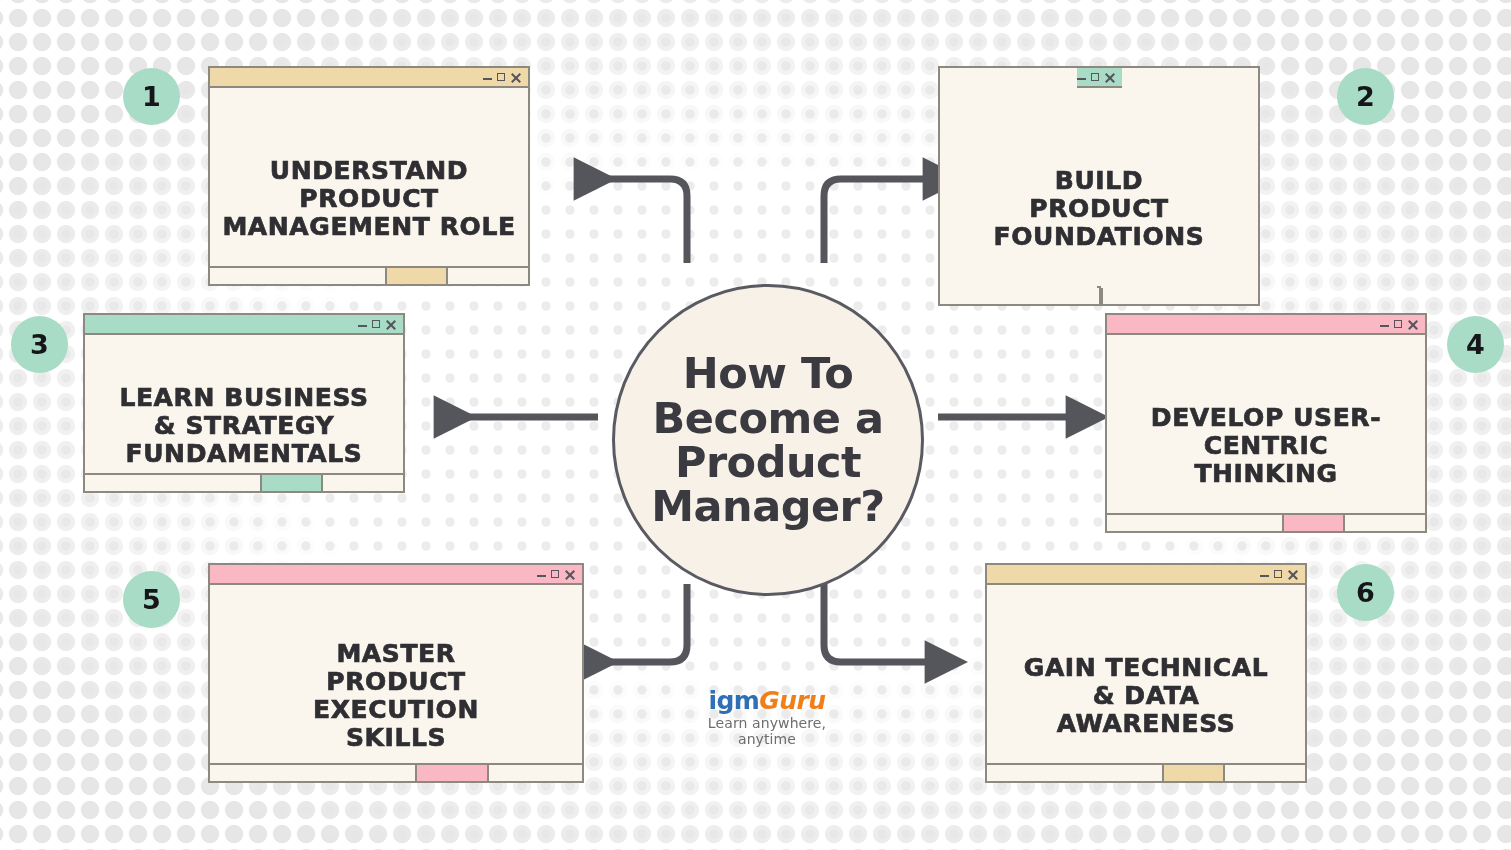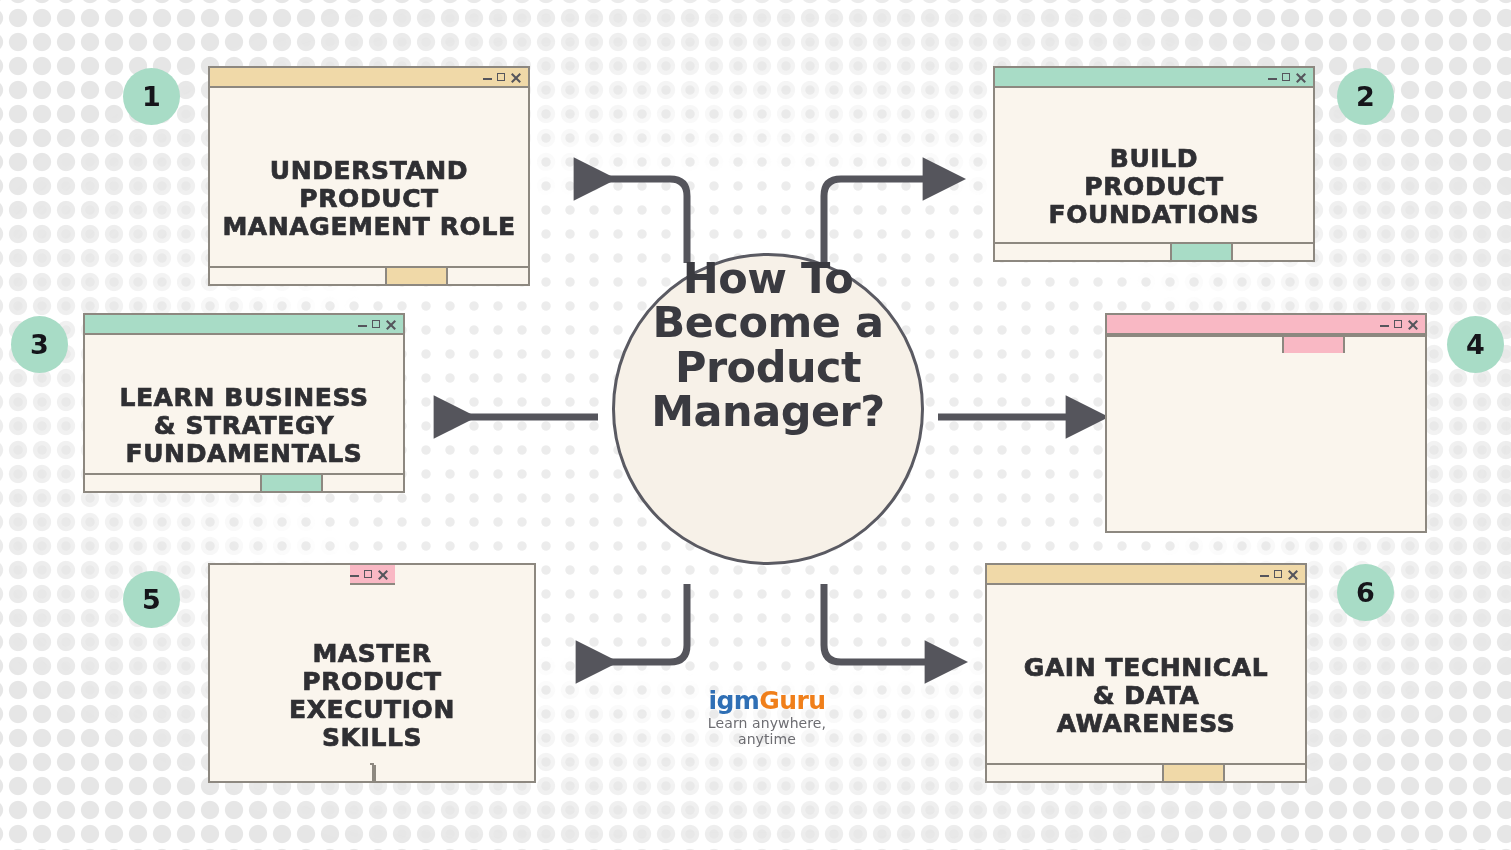--- a/index.html
+++ b/index.html
@@ -136,27 +136,28 @@
     font-size: 27px;
     font-weight: 700;
     color: #15151a;
     font-family: "DejaVu Sans", sans-serif;
   }
 
   
   #center-circle {
     position: absolute;
     left: 612px;
-    top: 253px;
+    top: 284px;
     width: 312px;
     height: 312px;
     border-radius: 50%;
     background: #f7f1e8;
     border: 3px solid #5a5a62;
     display: flex;
+    align-items: center;
     justify-content: center;
   }
   #center-title {
     text-align: center;
     color: #3a3a40;
     font-weight: 800;
     font-size: 43px;
     line-height: 1.03;
     letter-spacing: -0.5px;
     white-space: pre-line;
@@ -172,21 +173,21 @@
     text-align: center;
   }
   #logo-word {
     font-size: 25px;
     font-weight: 800;
     letter-spacing: -0.6px;
     line-height: 1;
     font-family: "DejaVu Sans", sans-serif;
   }
   #logo-igm  { color: #2f6fb5; }
-  #logo-guru { color: #f07f1a; }
+  #logo-guru { color: #f07f1a; font-style: italic; }
   #logo-tag {
     font-size: 14px;
     color: #6d6d72;
     margin-top: 2px;
     letter-spacing: 0.1px;
     font-family: "DejaVu Sans", sans-serif;
   }
 
   #arrows { position: absolute; inset: 0; pointer-events: none; }
 </style>
@@ -239,21 +240,21 @@
     <div class="card-footbar">
       <div class="foot-seg-a"></div>
       <div class="foot-seg-b" style="background:#f0d9a8;"></div>
       <div class="foot-seg-c"></div>
     </div>
   </div>
   <div class="badge" style="left:123px; top:68px; background:#a8dcc6;">
     <span>1</span>
   </div>
 
-  <div class="card" style="left:993px; top:66px; width:322px; height:196px;">
+  <div class="card" style="left:938px; top:66px; width:322px; height:240px;align-items:center;">
     <div class="card-titlebar" style="background:#a8dcc6;">
       <span class="win-controls">
         <span class="wc-min"></span>
         <span class="wc-max"></span>
         <span class="wc-close"></span>
       </span>
     </div>
     <div class="card-body">
       <div class="card-text">BUILD
 PRODUCT
@@ -293,31 +294,36 @@
   </div>
 
   <div class="card" style="left:1105px; top:313px; width:322px; height:220px;">
     <div class="card-titlebar" style="background:#f9b8c4;">
       <span class="win-controls">
         <span class="wc-min"></span>
         <span class="wc-max"></span>
         <span class="wc-close"></span>
       </span>
     </div>
+    <div class="card-body">
+      <div class="card-text">DEVELOP USER-
+CENTRIC
+THINKING</div>
+    </div>
     <div class="card-footbar">
       <div class="foot-seg-a"></div>
       <div class="foot-seg-b" style="background:#f9b8c4;"></div>
       <div class="foot-seg-c"></div>
     </div>
   </div>
   <div class="badge" style="left:1447px; top:316px; background:#a8dcc6;">
     <span>4</span>
   </div>
 
-  <div class="card" style="left:208px; top:563px; width:328px; height:220px;align-items:center;">
+  <div class="card" style="left:208px; top:563px; width:376px; height:220px;">
     <div class="card-titlebar" style="background:#f9b8c4;">
       <span class="win-controls">
         <span class="wc-min"></span>
         <span class="wc-max"></span>
         <span class="wc-close"></span>
       </span>
     </div>
     <div class="card-body">
       <div class="card-text">MASTER
 PRODUCT

